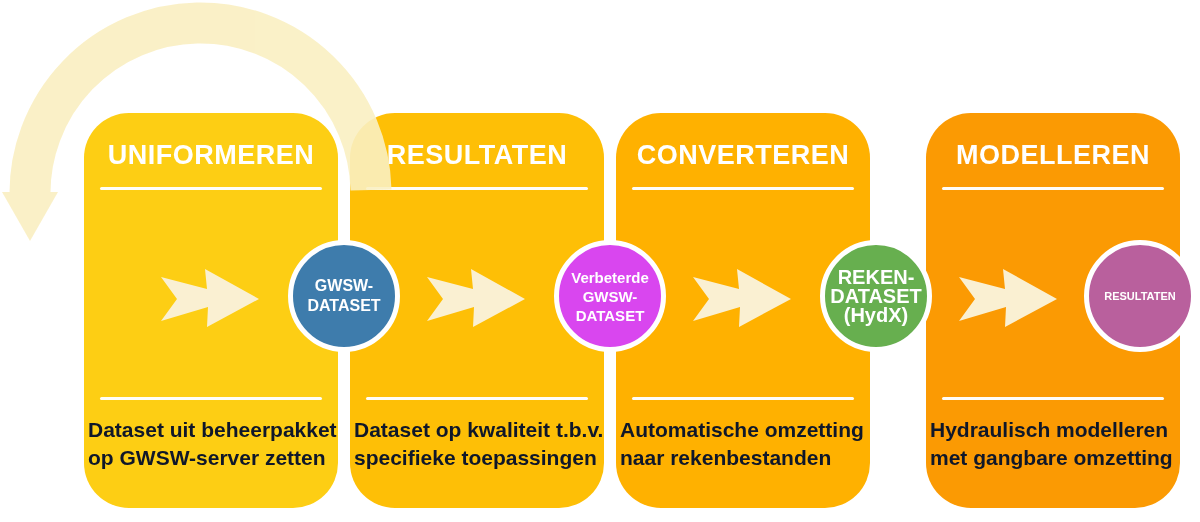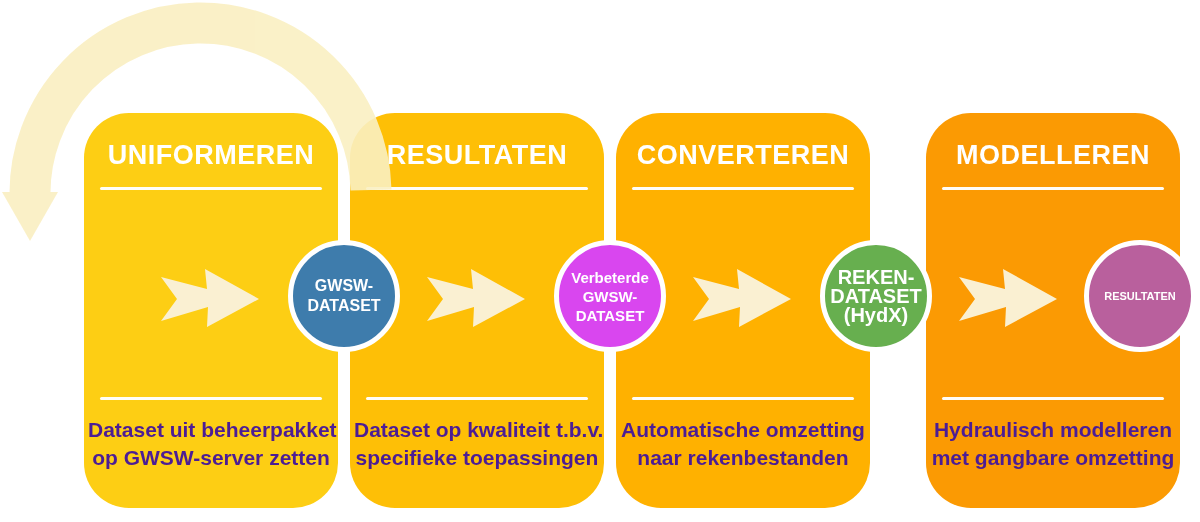--- a/index.html
+++ b/index.html
@@ -16,22 +16,22 @@
   .card3{left:616px;background:#FFB100;}
   .card4{left:926px;background:#FB9A03;}
   .card h2{
     position:absolute;top:27px;left:0;right:0;margin:0;text-align:center;
     color:#ffffff;font-size:27px;font-weight:bold;letter-spacing:.5px;
   }
   .rule{position:absolute;left:16px;right:16px;height:3px;background:rgba(255,255,255,.97);border-radius:2px;}
   .rule-top{top:74px;}
   .rule-bottom{top:284px;}
   .desc{
-    position:absolute;top:303px;left:4px;right:4px;margin:0;text-align:center;
-    color:#4c1d95;font-size:21px;font-weight:bold;line-height:28px;
+    position:absolute;top:303px;left:4px;right:4px;margin:0;text-align:left;
+    color:#0f172a;font-size:21px;font-weight:bold;line-height:28px;
   }
   .desc span{display:block;white-space:nowrap;}
   
   .flow-arrow{position:absolute;top:265px;width:100px;height:64px;z-index:2;}
   .fa1{left:161px;} .fa2{left:427px;} .fa3{left:693px;} .fa4{left:959px;}
   
   .loop-arrow{position:absolute;left:0;top:0;width:420px;height:260px;z-index:3;}
   
   .node{
     position:absolute;top:240px;width:102px;height:102px;border-radius:50%;

